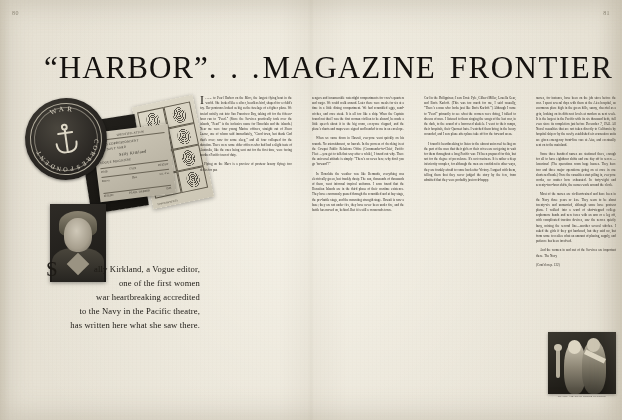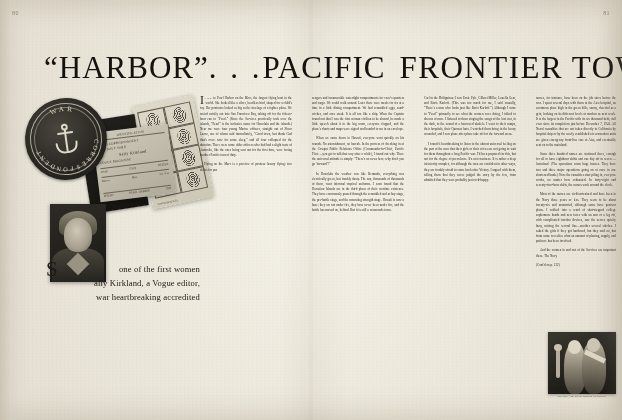--- a/index.html
+++ b/index.html
@@ -184,21 +184,21 @@
 <body>
 
 <div class="page">
   <div class="paper"></div>
   <div class="grain"></div>
 
   <div class="folio folio-left">80</div>
   <div class="folio folio-right">81</div>
 
   <div class="headline">
-    <span class="hl-a">“HARBOR”</span><span class="dots">. . .</span><span class="hl-a">PACIFIC</span><span class="hl-b">FRONTIER TOWN</span>
+    <span class="hl-a">“HARBOR”</span><span class="dots">. . .</span><span class="hl-a">MAGAZINE</span><span class="hl-b">FRONTIER TOWN</span>
   </div>
 
   <div class="montage">
 
     <div class="fingercard">
       <div class="fgrid">
         <div class="fcell">
             <div class="fprint"></div>
           </div>
         <div class="fcell">
@@ -289,23 +289,25 @@
     <div class="portrait">
       <div class="body"></div>
       <div class="hair"></div>
       <div class="face"></div>
       <div class="collar"></div>
     </div>
   </div>
 
   <div class="deck">
     <span class="dropcap">S</span>
+    <p>ally Kirkland, a Vogue editor,</p>
     <p>one of the first women</p>
-    <p>ally Kirkland, a Vogue editor,</p>
     <p>war heartbreaking accredited</p>
+    <p>to the Navy in the Pacific theatre,</p>
+    <p>has written here what she saw there.</p>
   </div>
 
   <div class="cols">
     <div class="col c1">
       <span class="drop">I</span>
       <div>
           <p class="noind"><span class="sc">flew</span> to Pearl Harbor on the <i>Mars</i>, the largest flying boat in the world. She looked like a silver, headless bird, shaped for a child's toy. Her pontoons looked as big as the fuselage of a fighter plane. We taxied noisily out into San Francisco Bay, taking off for the fifteen-hour run to “Pearl.” (Since the Services practically took over the islands, “Pearl” is the inclusive name for Honolulu and the islands.) Near me were four young Marine officers, straight out of <i>Shore Leave</i>, one of whom said immediately, “Good town, but thank God that's over; now for some sleep,” and all four collapsed for the duration. There were some older officers who had had a slight taste of Aus­tralia, like the ones being sent out for the first time, were facing another Pacific tour of duty.</p>
           <p class="">Flying on the <i>Mars</i> is a preview of postwar luxury flying: two decks for pas­</p>
         </div>
     </div>

